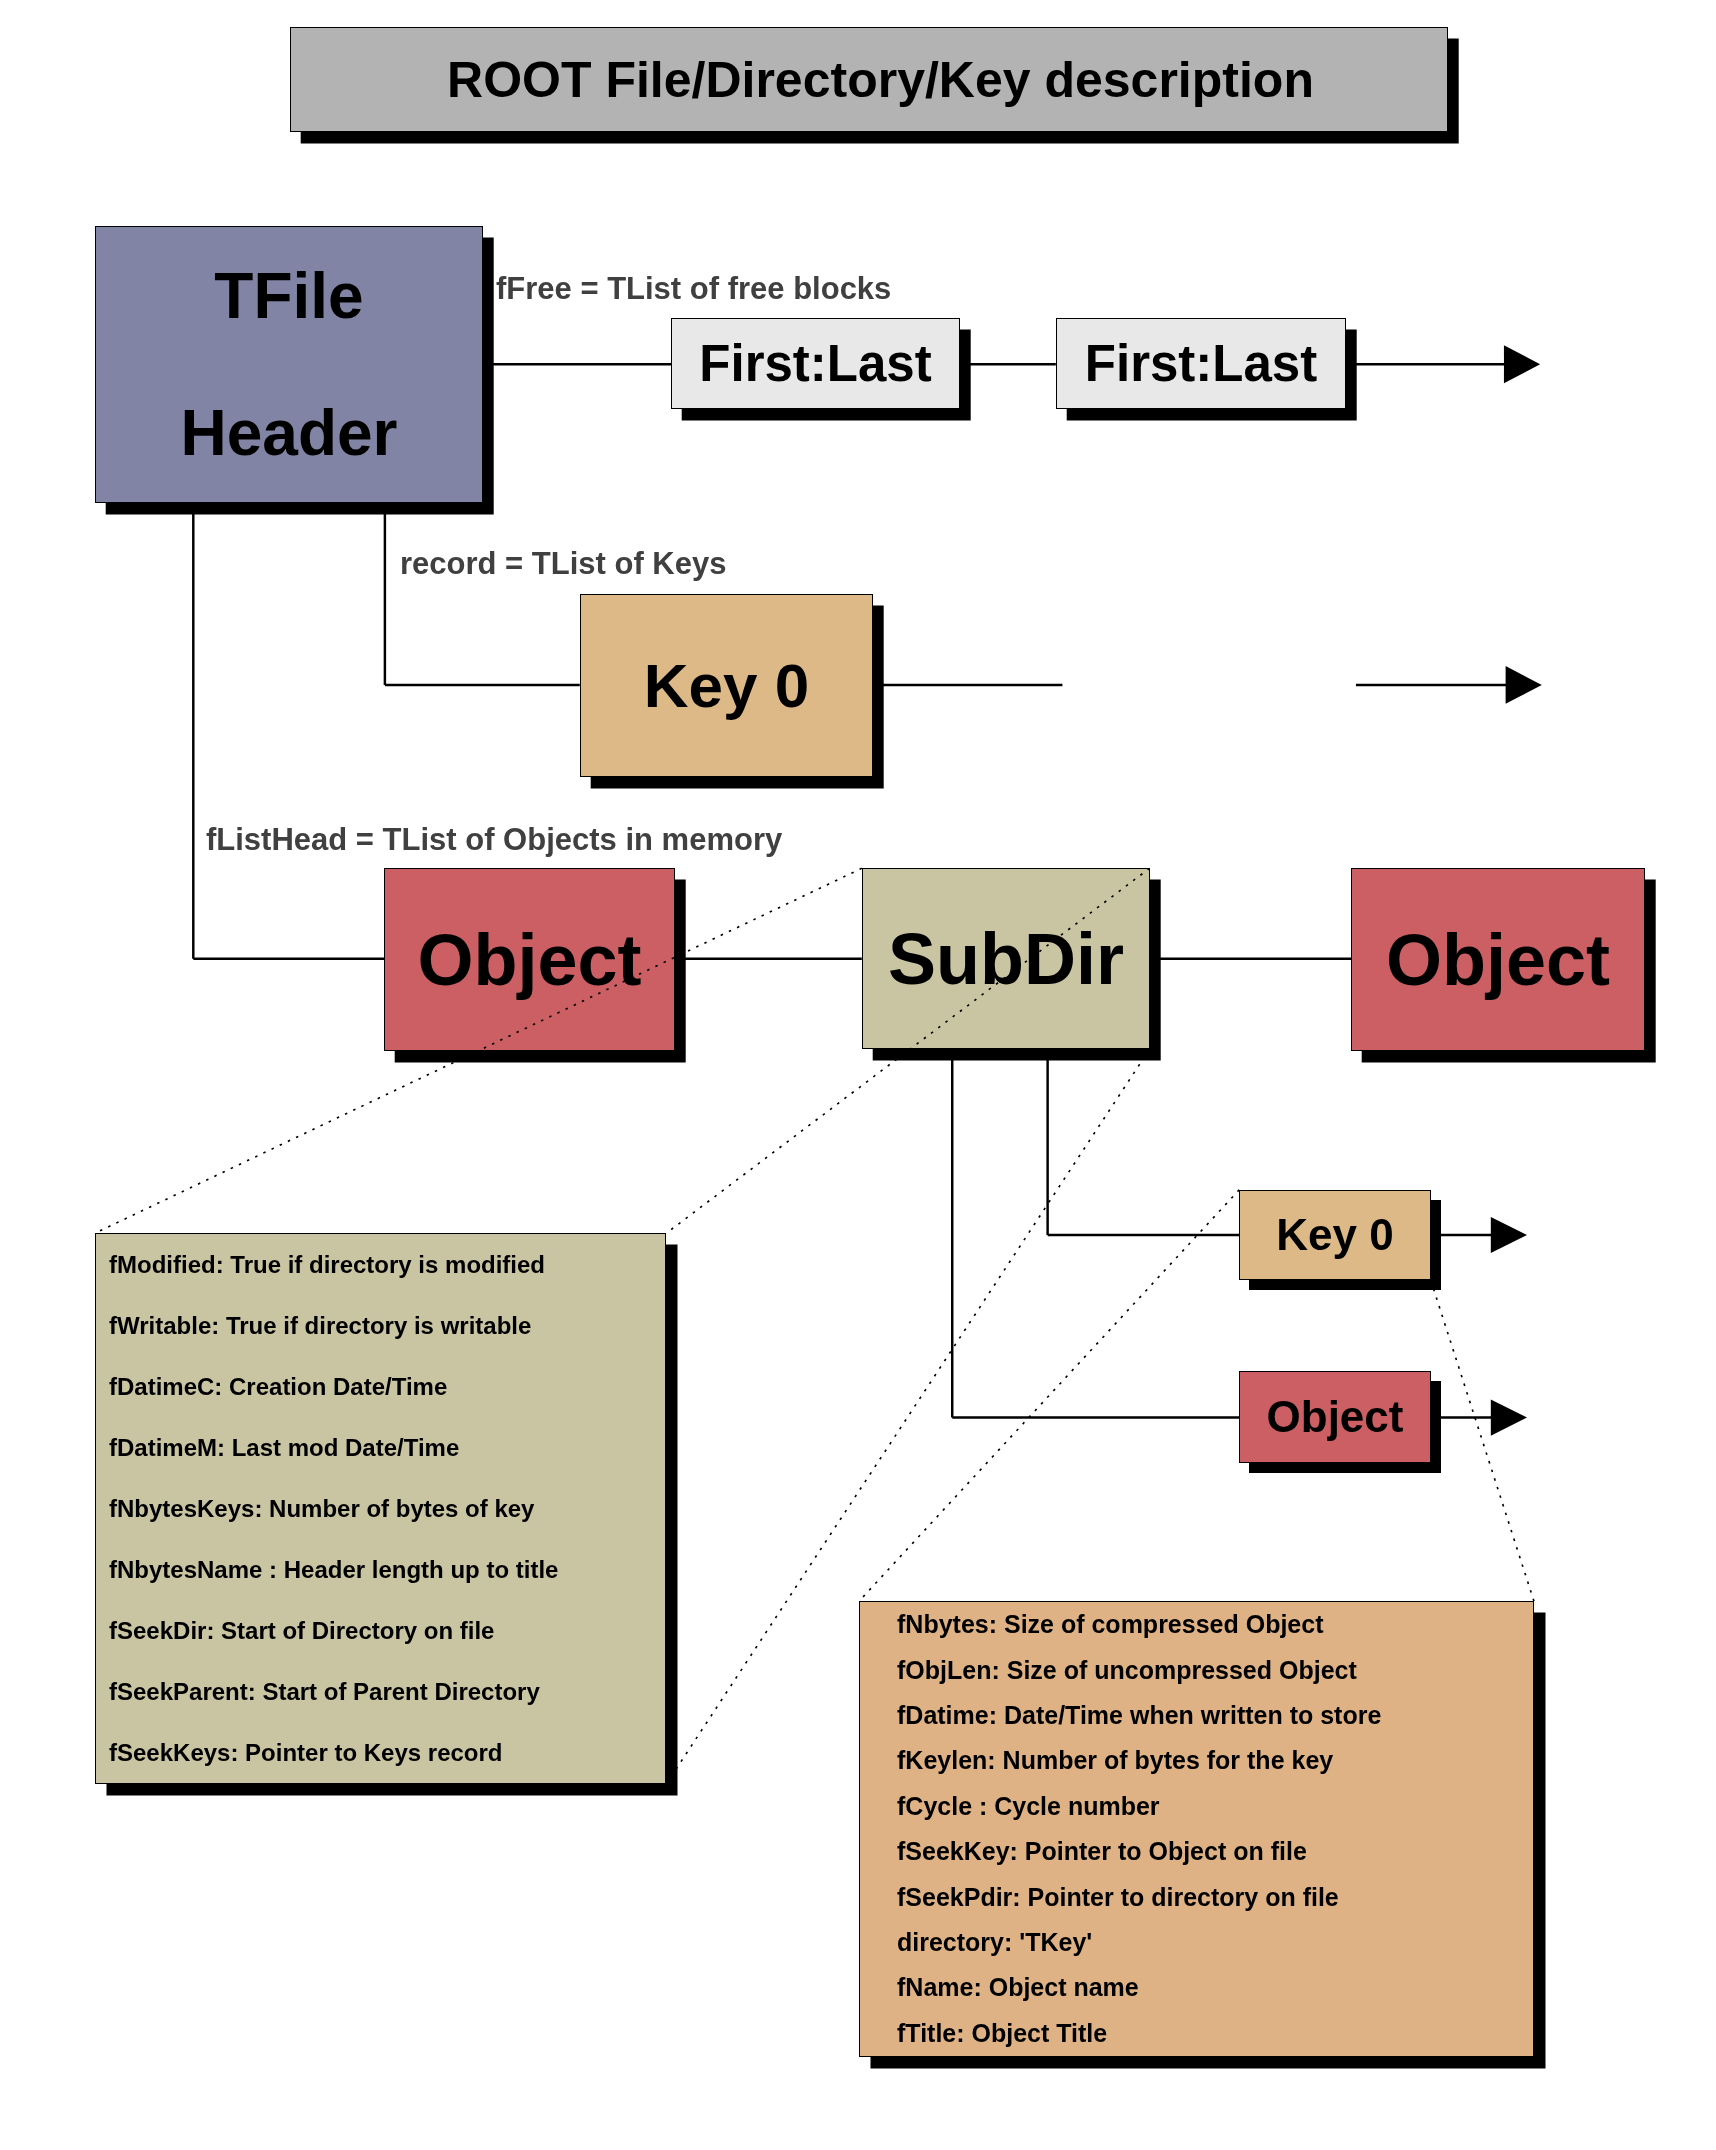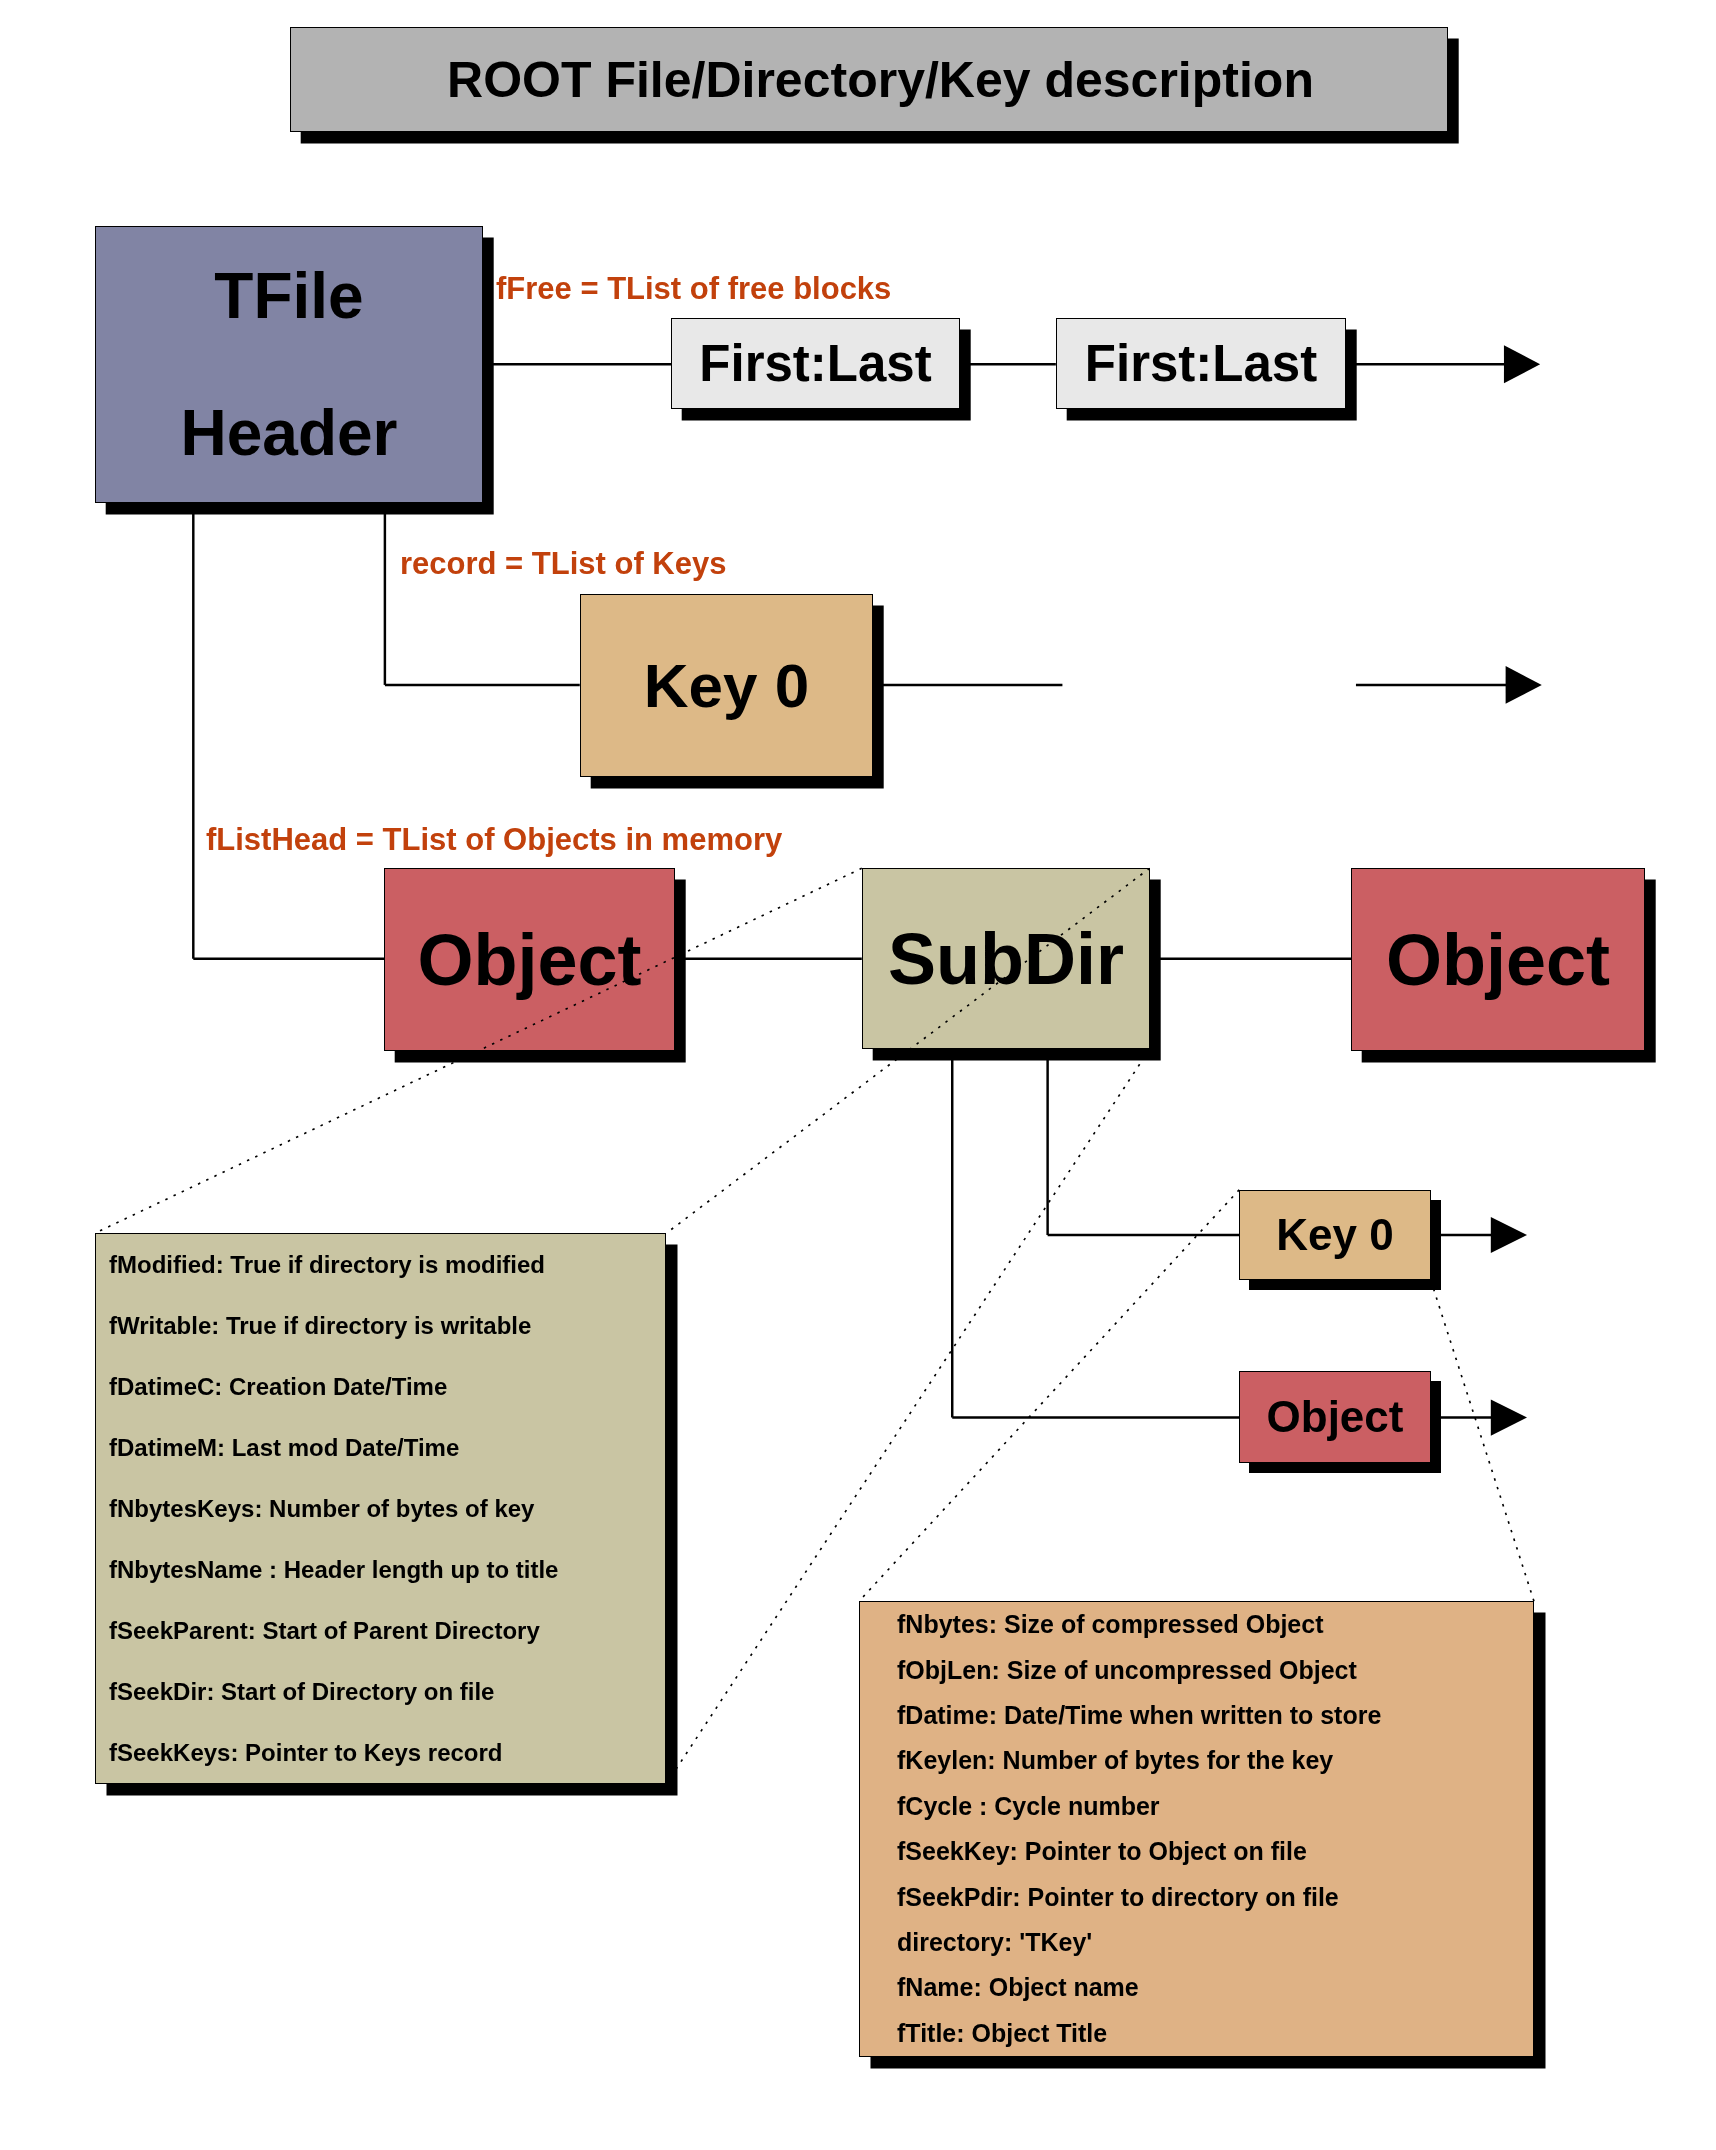--- a/index.html
+++ b/index.html
@@ -45,21 +45,21 @@
   .ob2{left:1351px;top:868px;width:294px;height:183px;}
   .subdir{
     left:862px;top:868px;width:288px;height:181px;
     background:var(--subdir_bg);font-size:72px;
   }
   .smallbox{font-size:44px;box-shadow:10px 10px 0 var(--shadow);}
   .sub-key{left:1239px;top:1190px;width:192px;height:90px;background:var(--key_bg);}
   .sub-obj{left:1239px;top:1371px;width:192px;height:92px;background:var(--object_bg);}
   .label{
     position:absolute;z-index:1;
-    font-weight:bold;font-size:31px;color:#c2410c;white-space:nowrap;
+    font-weight:bold;font-size:31px;color:#404040;white-space:nowrap;
   }
   .lab-free{left:496px;top:271px;}
   .lab-keys{left:400px;top:546px;}
   .lab-list{left:206px;top:822px;}
   .panel{
     position:absolute;z-index:1;
     border:1.6px solid #000;
     box-shadow:11.5px 11.5px 0 var(--shadow);
     box-sizing:border-box;
     display:flex;flex-direction:column;justify-content:space-around;
@@ -155,22 +155,22 @@
     <span>Object</span>
   </div>
 
   <div class="panel dir-panel">
     <span class="pline">fModified: True if directory is modified</span>
     <span class="pline">fWritable: True if directory is writable</span>
     <span class="pline">fDatimeC: Creation Date/Time</span>
     <span class="pline">fDatimeM: Last mod Date/Time</span>
     <span class="pline">fNbytesKeys: Number of bytes of key</span>
     <span class="pline">fNbytesName : Header length up to title</span>
+    <span class="pline">fSeekDir: Start of Directory on file</span>
     <span class="pline">fSeekParent: Start of Parent Directory</span>
-    <span class="pline">fSeekDir: Start of Directory on file</span>
     <span class="pline">fSeekKeys: Pointer to Keys record</span>
   </div>
 
   <div class="panel key-panel">
     <span class="pline">fNbytes: Size of compressed Object</span>
     <span class="pline">fObjLen: Size of uncompressed Object</span>
     <span class="pline">fDatime: Date/Time when written to store</span>
     <span class="pline">fKeylen: Number of bytes for the key</span>
     <span class="pline">fCycle : Cycle number</span>
     <span class="pline">fSeekKey: Pointer to Object on file</span>

